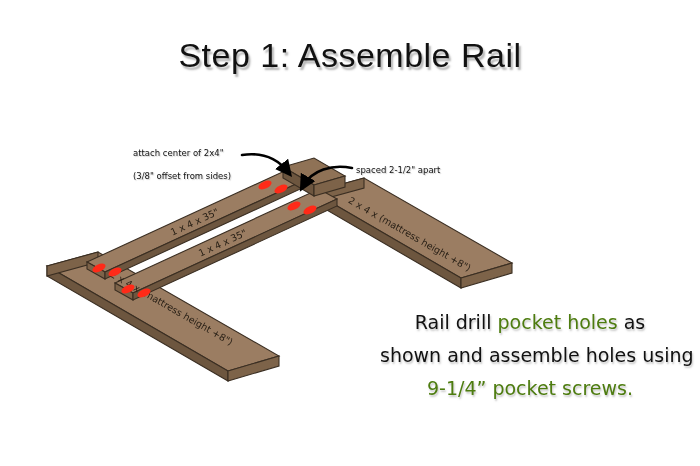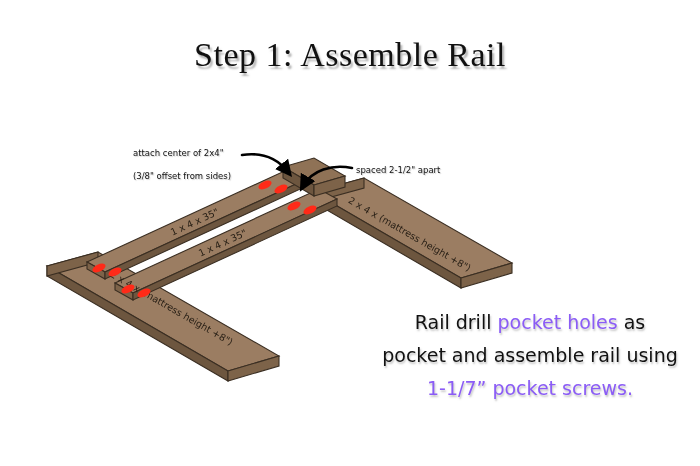--- a/index.html
+++ b/index.html
@@ -9,21 +9,21 @@
     font-family:"Liberation Sans", sans-serif;
     overflow:hidden;
     position:relative;
   }
   #stage{position:relative;width:700px;height:466px;}
 
   .title{
     position:absolute;
     left:0;top:36px;width:700px;
     text-align:center;
-    font-family:Liberation Serif, serif;
+    font-family:Liberation Sans, sans-serif;
     font-size:34px;
     font-weight:400;
     letter-spacing:.5px;
     color:#111111;
     text-shadow:2px 3px 2px rgba(120,120,120,.55);
     white-space:nowrap;
   }
 
   svg#diagram{position:absolute;left:0;top:0;width:700px;height:466px;}
 
@@ -43,21 +43,21 @@
     position:absolute;
     left:380px;top:306px;width:300px;
     text-align:center;
     font-family:"DejaVu Sans", sans-serif;
     font-size:19px;
     line-height:33px;
     color:#111111;
     text-shadow:1px 2px 2px rgba(140,140,140,.5);
     white-space:nowrap;
   }
-  .caption .hl{color:#8b5cf6;}
+  .caption .hl{color:#4d7c0f;}
   .caption div{white-space:nowrap;}
 </style>
 </head>
 <body>
 
 <div id="stage">
 
   <div class="title">Step 1: Assemble Rail</div>
 
   <svg id="diagram" viewBox="0 0 700 466">
@@ -130,17 +130,17 @@
 
     <path d="M352,168 C332,164 312,170 303,186" fill="none" stroke="#000000" stroke-width="2.6" stroke-linecap="round" marker-end="url(#arrowhead)"></path>
   </svg>
 
   <div class="annot" id="annot-center-1">attach center of 2x4"</div>
   <div class="annot" id="annot-center-2">(3/8" offset from sides)</div>
   <div class="annot" id="annot-spaced">spaced 2-1/2" apart</div>
 
   <div class="caption">
     <div><span>Rail drill </span><span class="hl">pocket holes</span><span> as</span></div>
-    <div>pocket and assemble rail using</div>
-    <div><span class="hl">1-1/7” pocket screws.</span></div>
+    <div>shown and assemble holes using</div>
+    <div><span class="hl">9-1/4” pocket screws.</span></div>
   </div>
 
 </div>
 
 </body></html>

